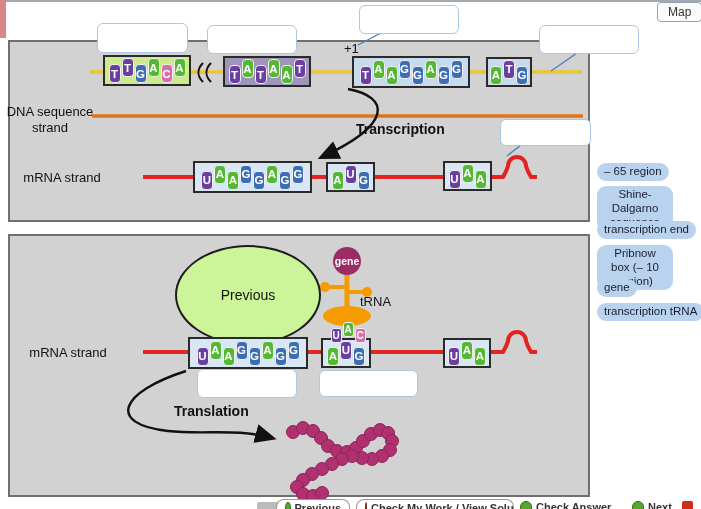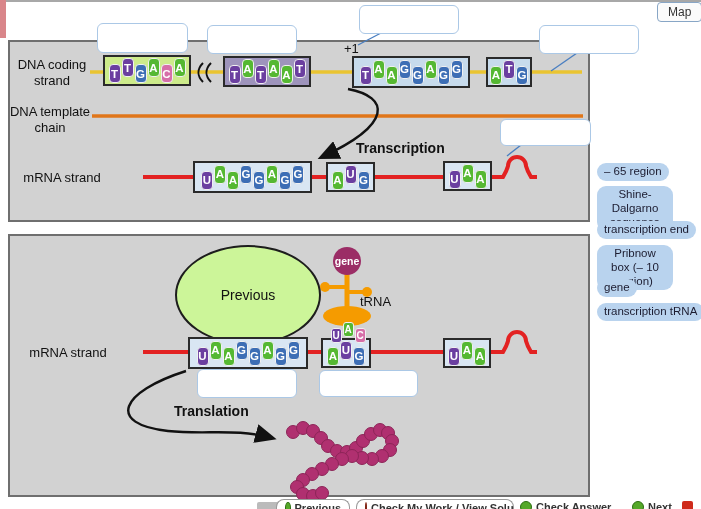--- a/index.html
+++ b/index.html
@@ -107,26 +107,25 @@
         <circle cx="322" cy="469" r="6.5" fill="#b03070" stroke="#8d2558" stroke-width="1"></circle>
         <circle cx="312" cy="474" r="6.5" fill="#b03070" stroke="#8d2558" stroke-width="1"></circle>
         <circle cx="303" cy="480" r="6.5" fill="#b03070" stroke="#8d2558" stroke-width="1"></circle>
         <circle cx="297" cy="487" r="6.5" fill="#b03070" stroke="#8d2558" stroke-width="1"></circle>
         <circle cx="303" cy="494" r="6.5" fill="#b03070" stroke="#8d2558" stroke-width="1"></circle>
         <circle cx="313" cy="496" r="6.5" fill="#b03070" stroke="#8d2558" stroke-width="1"></circle>
         <circle cx="322" cy="493" r="6.5" fill="#b03070" stroke="#8d2558" stroke-width="1"></circle>
       </g>
   </svg>
 
-  <div class="abs lbl" style="left:12px;top:57px;width:80px;">DNA coding strand</div>
-  <div class="abs lbl" style="left:6px;top:104px;width:88px;">DNA template chain</div>
+  <div class="abs lbl" style="left:6px;top:104px;width:88px;">DNA sequence strand</div>
   <div class="abs lbl" style="left:20px;top:170px;width:84px;">mRNA strand</div>
   <div class="abs lbl" style="left:26px;top:345px;width:84px;">mRNA strand</div>
   <div class="abs lbl" style="left:344px;top:41px;">+1</div>
-  <div class="abs bold-lbl" style="left:356px;top:121px;margin-top:19px;">Transcription</div>
+  <div class="abs bold-lbl" style="left:356px;top:121px;">Transcription</div>
   <div class="abs bold-lbl" style="left:174px;top:403px;">Translation</div>
   <div class="abs lbl" style="left:360px;top:294px;">tRNA</div>
 
   <div class="abs seq-box" style="left: 103px; top: 55px; width: 88px; height: 31px; background: rgb(205, 235, 139);">
       <span class="nt" style="background: rgb(107, 63, 160); transform: translateY(3px);">T</span>
       <span class="nt" style="background: rgb(107, 63, 160); transform: translateY(-3px);">T</span>
       <span class="nt" style="background: rgb(61, 110, 181); transform: translateY(3px);">G</span>
       <span class="nt" style="background: rgb(85, 184, 50); transform: translateY(-3px);">A</span>
       <span class="nt" style="background: rgb(214, 111, 168); transform: translateY(3px);">C</span>
       <span class="nt" style="background: rgb(85, 184, 50); transform: translateY(-3px);">A</span>

